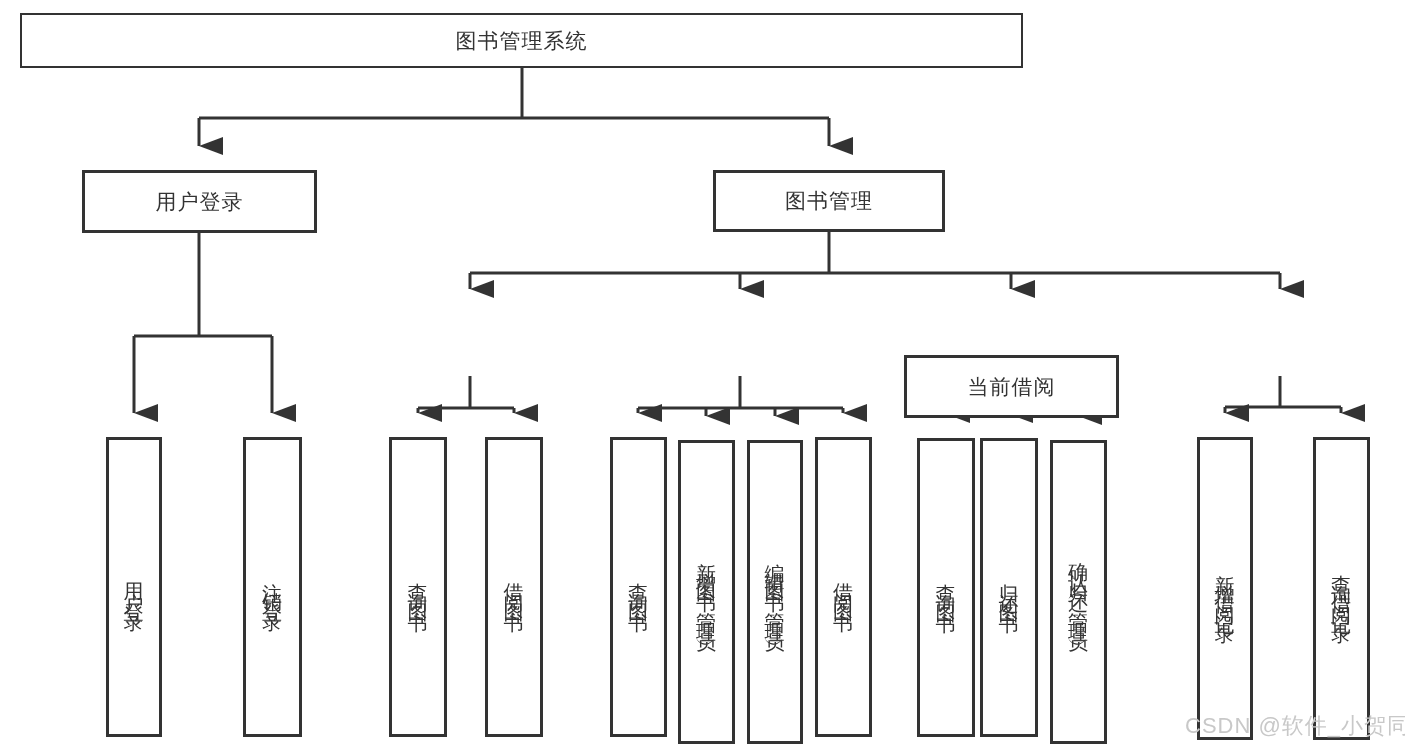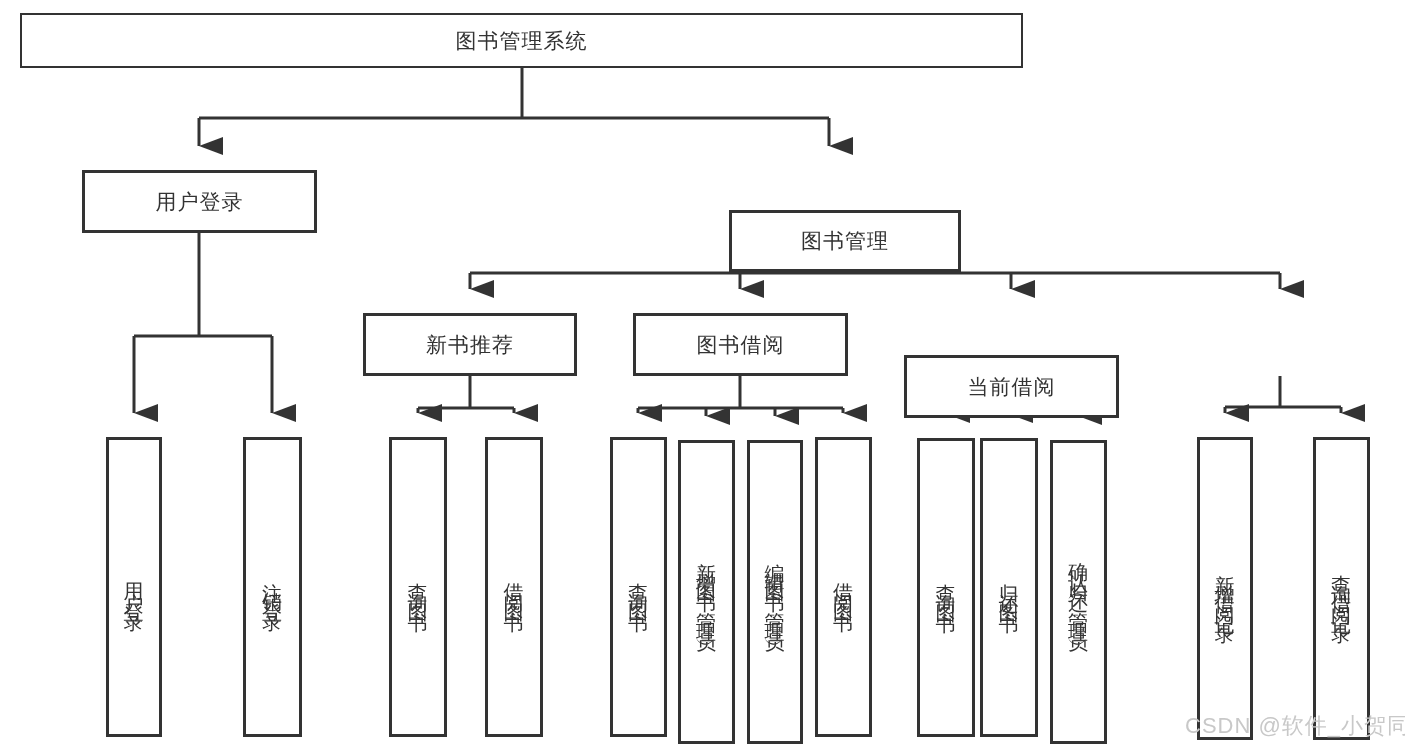--- a/index.html
+++ b/index.html
@@ -107,24 +107,22 @@
 
     <path class="wire" d="M1280,376 V407"></path>
     <path class="wire" d="M1225,407 H1341"></path>
     <path class="wire" d="M1225,407 V413" marker-end="url(#arrow)"></path>
     <path class="wire" d="M1341,407 V413" marker-end="url(#arrow)"></path>
   </svg>
 
   <div class="node root" style="left:20px; top:13px; width:1003px; height:55px;">图书管理系统</div>
 
   <div class="node" style="left:82px; top:170px; width:235px; height:63px;">用户登录</div>
-  <div class="node" style="left:729px; top:170px; width:232px; height:62px;margin-top:40px;">图书管理</div>
+  <div class="node" style="left:713px; top:170px; width:232px; height:62px;">图书管理</div>
 
-  <div class="node" style="left:363px; top:313px; width:214px; height:63px;">新书推荐</div>
-  <div class="node" style="left:633px; top:313px; width:215px; height:63px;">图书借阅</div>
   <div class="node" style="left:904px; top:313px; width:215px; height:63px;margin-top:42px;">当前借阅</div>
 
   <div class="leaf" style="left:106px; top:437px; width:56px; height:300px;">用户登录</div>
   <div class="leaf" style="left:243px; top:437px; width:59px; height:300px;">注销登录</div>
 
   <div class="leaf" style="left:389px; top:437px; width:58px; height:300px;">查询图书</div>
   <div class="leaf" style="left:485px; top:437px; width:58px; height:300px;">借阅图书</div>
 
   <div class="leaf" style="left:610px; top:437px; width:57px; height:300px;">查询图书</div>
   <div class="leaf" style="left:678px; top:440px; width:57px; height:304px;">新增图书（管理员）</div>

